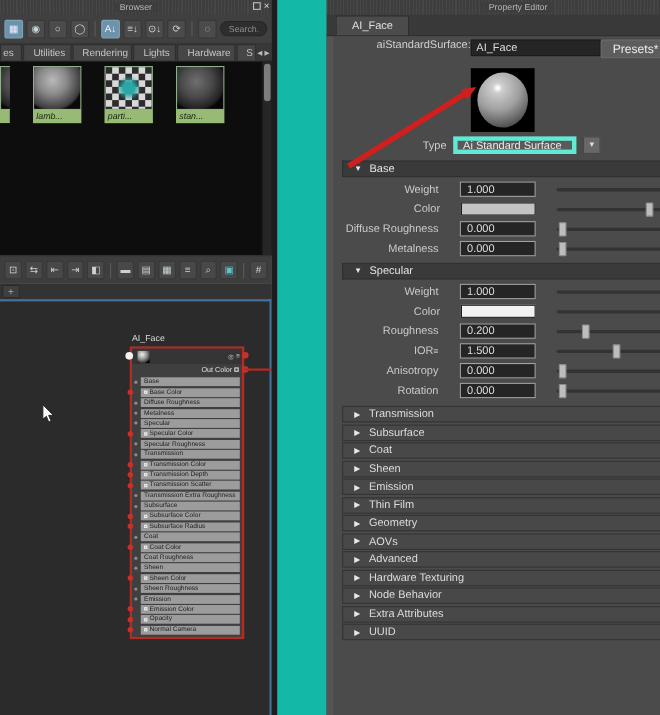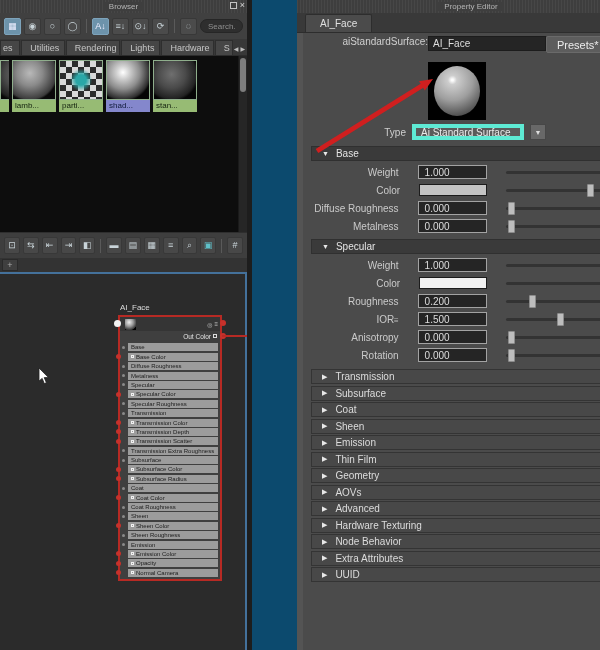--- a/index.html
+++ b/index.html
@@ -1,17 +1,17 @@
 <!DOCTYPE html>
 <html><head>
 <meta charset="utf-8">
 <style>
   html,body{margin:0;padding:0;background:#222;}
   *{box-sizing:border-box;font-family:"Liberation Sans",sans-serif;}
-  .app{position:relative;width:600px;height:650px;background:#0c4a6e;overflow:hidden;}
+  .app{position:relative;width:600px;height:650px;background:#14b8a6;overflow:hidden;}
 
   
   .titlebar{height:13px;background:#3e3e3e;background-image:repeating-linear-gradient(90deg,#474747 0 1px,transparent 1px 3px);
     display:flex;align-items:center;justify-content:center;position:relative;color:#b5b5b5;font-size:8px;}
   .titlebar .tb-title{background:#3e3e3e;padding:0 6px;}
   .winbtns{position:absolute;right:2px;top:1px;display:flex;gap:3px;align-items:center;}
   .float-btn{width:7px;height:7px;border:1px solid #c2c2c2;background:#3e3e3e;display:inline-block;}
   .close-btn{color:#d8d8d8;font-size:9px;line-height:9px;}
   .vsep{width:1px;height:14px;background:#5a5a5a;margin:0 2px;align-self:center;}
 
@@ -143,36 +143,32 @@
         <span class="btab">Rendering</span>
         <span class="btab">Lights</span>
         <span class="btab">Hardware</span>
         <span class="btab partial-last">S</span>
         <span class="btab-arrows">
           <span>◀</span>
           <span>▶</span>
         </span>
       </div>
     <div class="swatch-area">
-      <span style="display:flex;gap:3px;">
+      <span style="display:flex;gap:21px;font-style:italic;">
           <div class="swatch partial">
             <div class="thumb thumb-dark"></div>
             <div class="slabel"></div>
           </div>
           <div class="swatch">
             <div class="thumb thumb-lambert"></div>
             <div class="slabel">lamb...</div>
           </div>
           <div class="swatch">
             <div class="thumb thumb-checker"></div>
             <div class="slabel">parti...</div>
-          </div>
-          <div class="swatch selected">
-            <div class="thumb thumb-shiny"></div>
-            <div class="slabel">shad...</div>
           </div>
           <div class="swatch">
             <div class="thumb thumb-dark"></div>
             <div class="slabel">stan...</div>
           </div>
         </span>
       <div class="vscroll">
           <div class="thumbbar"></div>
         </div>
     </div>

